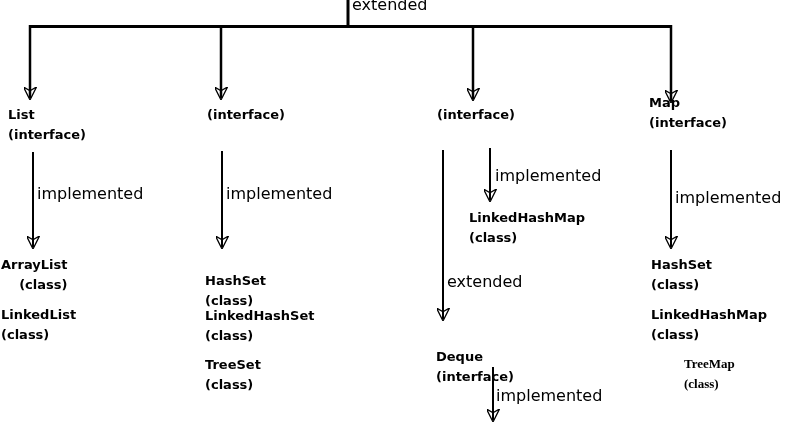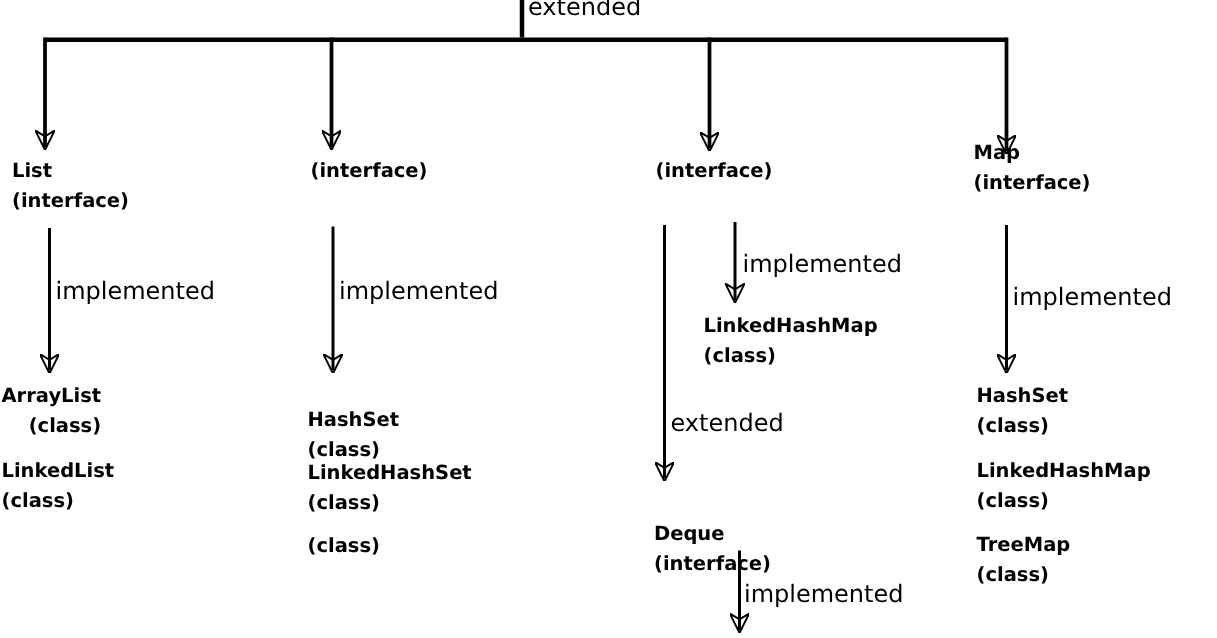--- a/index.html
+++ b/index.html
@@ -39,21 +39,21 @@
   .pos-map           { left: 649px; top: 93px; }
   .pos-arraylist     { left: 1px;   top: 255px; text-align: right; }
   .pos-linkedlist    { left: 1px;   top: 305px; }
   .pos-hashset       { left: 205px; top: 271px; }
   .pos-linkedhashset { left: 205px; top: 306px; }
   .pos-treeset       { left: 205px; top: 355px; }
   .pos-priorityqueue { left: 469px; top: 208px; }
   .pos-deque         { left: 436px; top: 327px; margin-top: 20px; }
   .pos-hashmap       { left: 651px; top: 255px; }
   .pos-linkedhashmap { left: 651px; top: 305px; }
-  .pos-treemap       { left: 651px; top: 354px; }
+  .pos-treemap       { left: 684px; top: 354px; font-family: Liberation Serif, serif; }
   
   .pos-root-extended      { left: 352px; top: -5px;  }
   .pos-list-implemented   { left: 37px;  top: 184px; }
   .pos-set-implemented    { left: 226px; top: 184px; }
   .pos-queue-implemented  { left: 495px; top: 166px; }
   .pos-queue-extended     { left: 447px; top: 272px; }
   .pos-map-implemented    { left: 675px; top: 188px; }
   .pos-deque-implemented  { left: 496px; top: 386px; }
 </style>
 </head>
@@ -110,20 +110,21 @@
 
   <div class="node pos-hashset">
     <div>HashSet</div>
     <div>(class)</div>
   </div>
   <div class="node pos-linkedhashset">
     <div>LinkedHashSet</div>
     <div>(class)</div>
   </div>
   <div class="node pos-treeset">
+    <div>TreeSet</div>
     <div>(class)</div>
   </div>
 
   <div class="node pos-priorityqueue">
     <div>LinkedHashMap</div>
     <div>(class)</div>
   </div>
   <div class="node pos-deque">
     <div>Deque</div>
     <div>(interface)</div>

